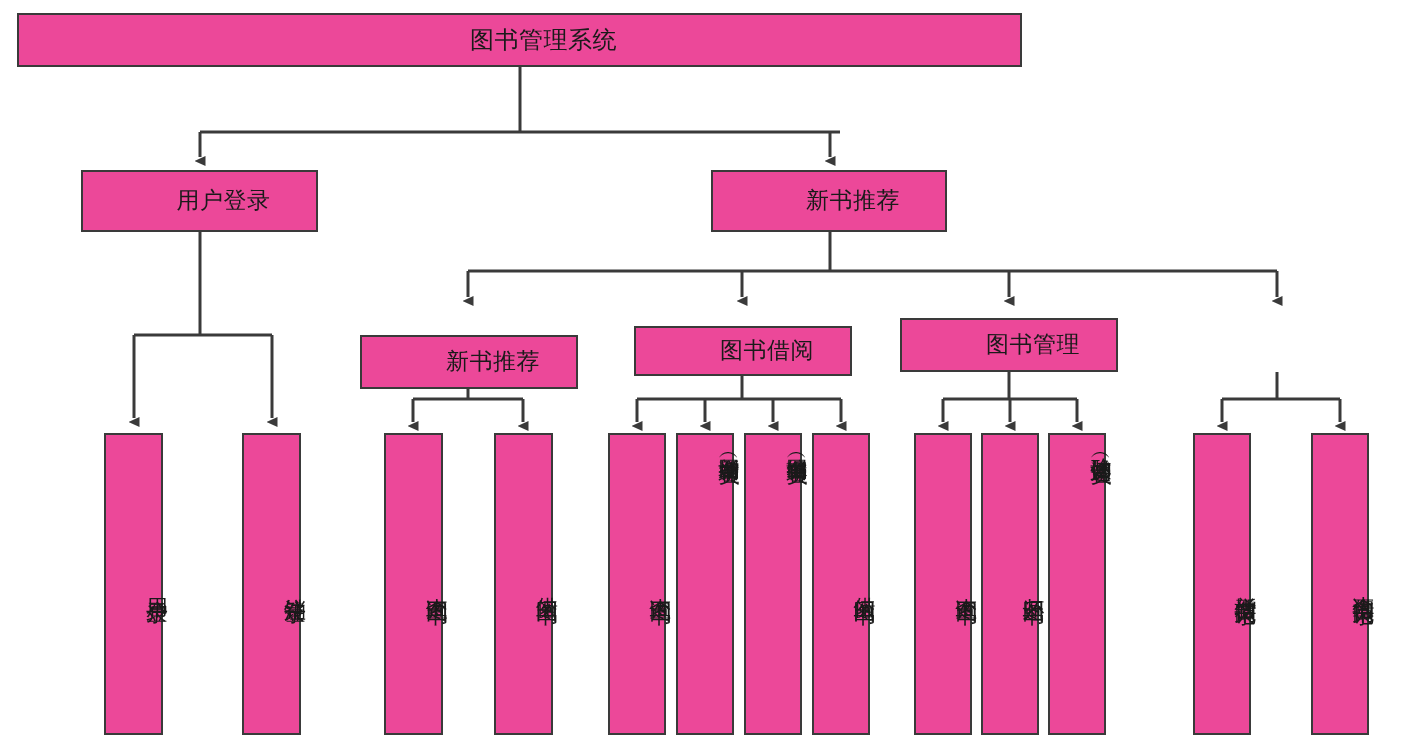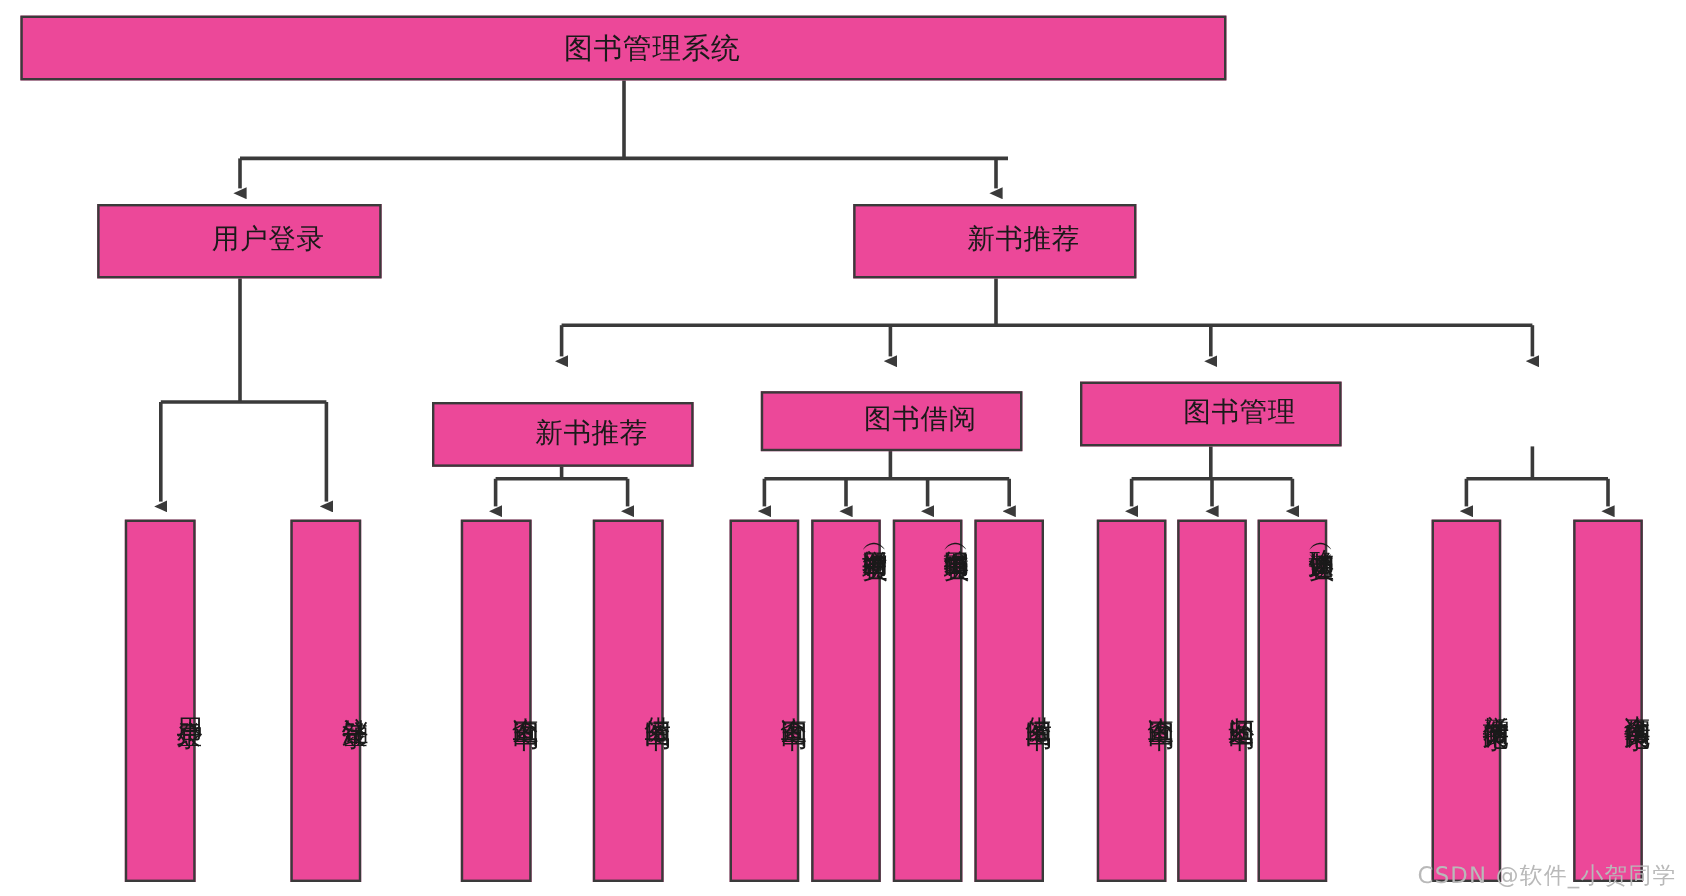--- a/index.html
+++ b/index.html
@@ -196,15 +196,14 @@
     <span class="node-label">确认归还（管理员）</span>
   </div>
 
   <div class="node v center" style="left:1193px; top:433px; width:58px; height:302px;">
     <span class="node-label">新增借阅记录</span>
   </div>
   <div class="node v center" style="left:1311px; top:433px; width:58px; height:302px;">
     <span class="node-label">查询借阅记录</span>
   </div>
 
-  <div id="watermark">CSDN @软件_小贺同学</div>
 
 </div>
 
 </body></html>

